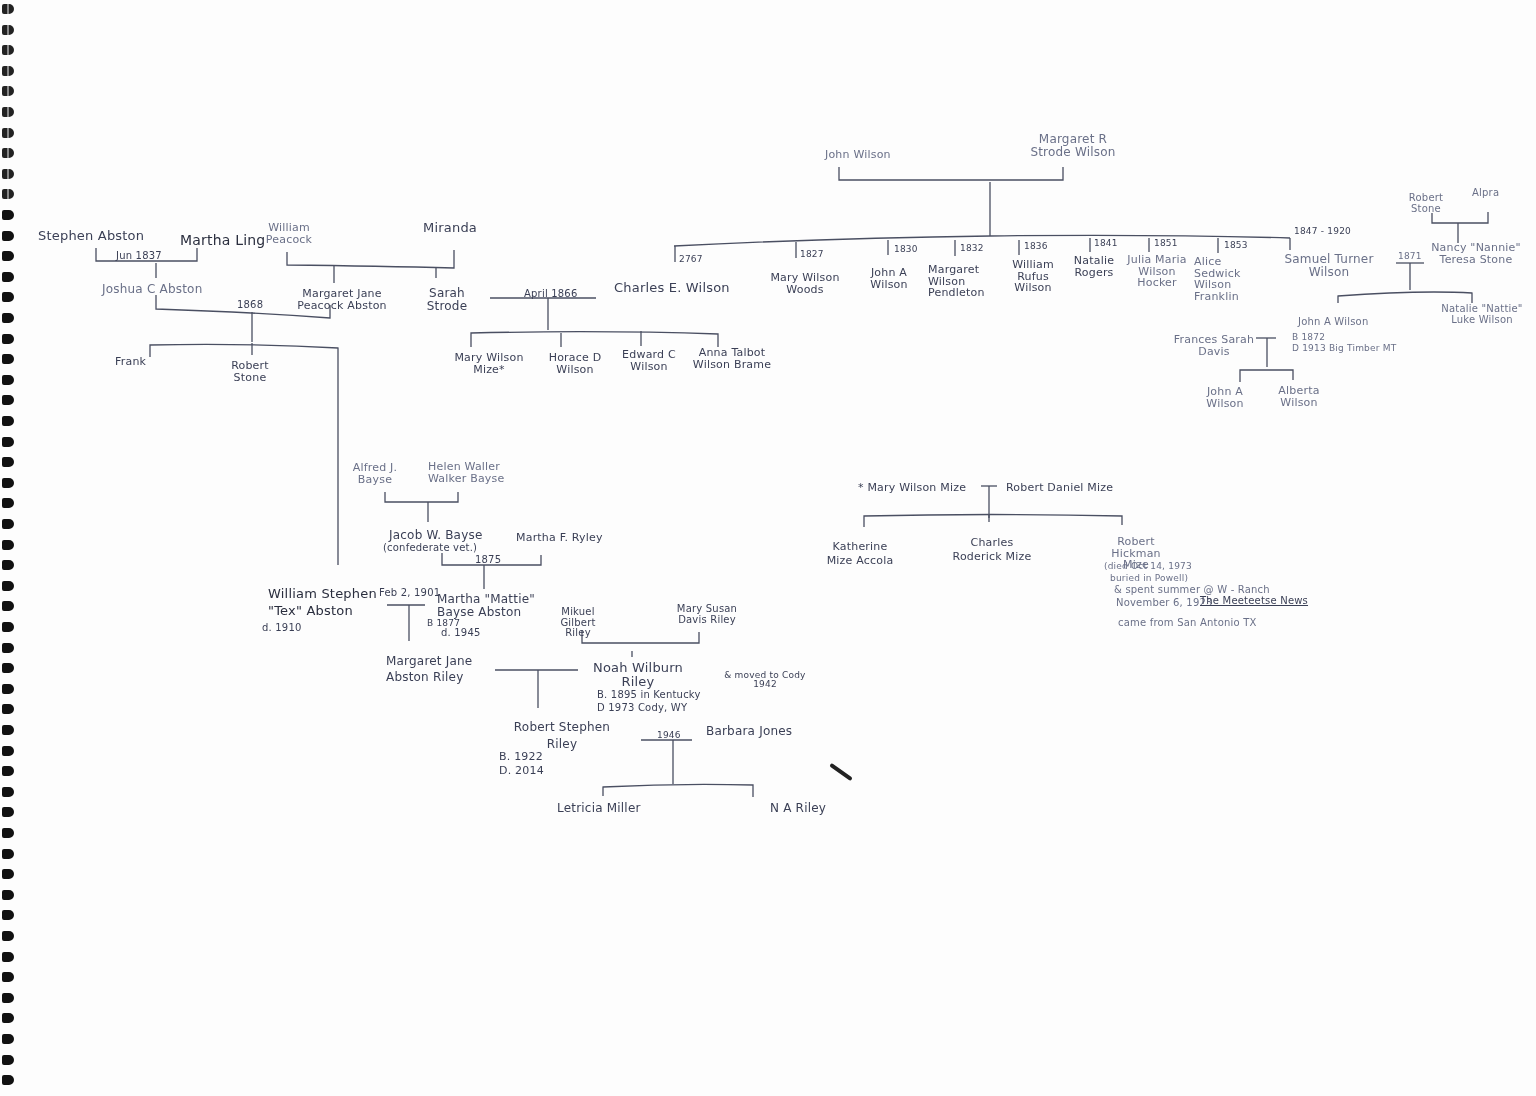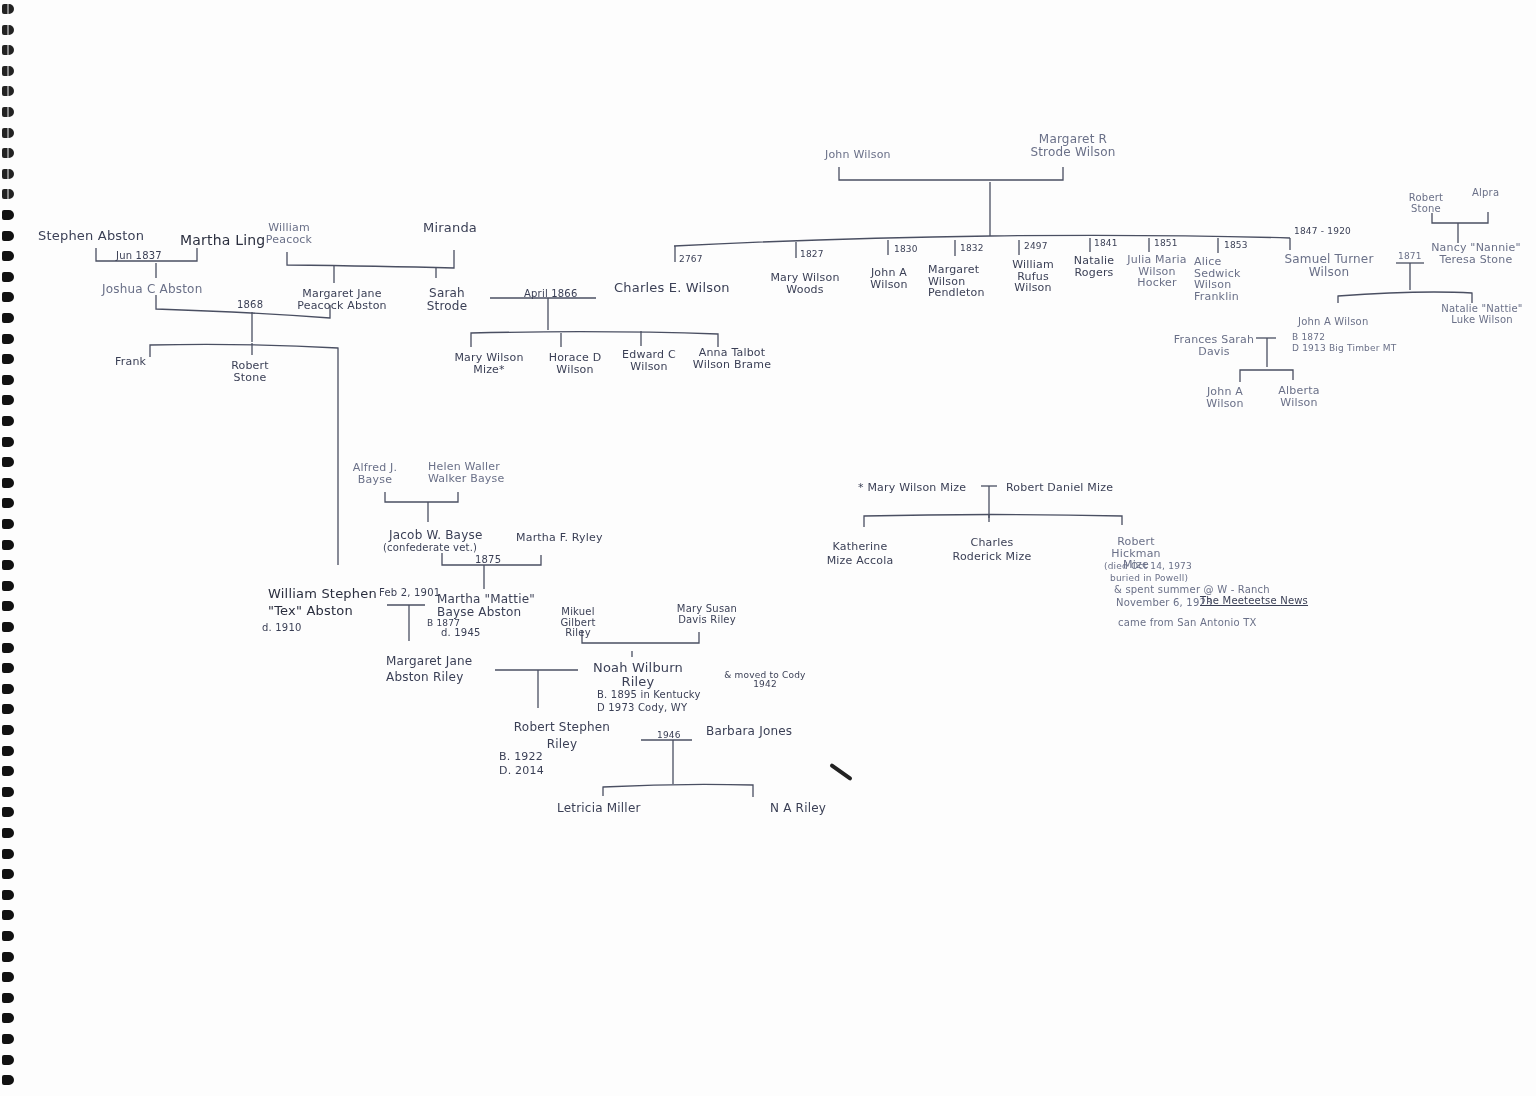--- a/index.html
+++ b/index.html
@@ -177,21 +177,21 @@
 <div class="t s12 c light" style="left:1018px;top:133px;width:110px;white-space:normal">Margaret R Strode Wilson</div>
 
 <div class="t s9" style="left:679px;top:255px">2767</div>
 <div class="t s13" style="left:614px;top:281px">Charles E. Wilson</div>
 <div class="t s9" style="left:800px;top:250px">1827</div>
 <div class="t s11 c" style="left:770px;top:272px;width:70px;white-space:normal">Mary Wilson Woods</div>
 <div class="t s9" style="left:894px;top:245px">1830</div>
 <div class="t s11 c" style="left:866px;top:267px;width:46px;white-space:normal">John A Wilson</div>
 <div class="t s9" style="left:960px;top:244px">1832</div>
 <div class="t s11" style="left:928px;top:264px;width:60px;white-space:normal">Margaret Wilson Pendleton</div>
-<div class="t s9" style="left:1024px;top:242px">2497</div>
+<div class="t s9" style="left:1024px;top:242px">1836</div>
 <div class="t s11 c" style="left:1000px;top:259px;width:66px;white-space:normal">William Rufus Wilson</div>
 <div class="t s9" style="left:1094px;top:239px">1841</div>
 <div class="t s11 c" style="left:1072px;top:255px;width:44px;white-space:normal">Natalie Rogers</div>
 <div class="t s9" style="left:1154px;top:239px">1851</div>
 <div class="t s11 c light" style="left:1126px;top:254px;width:62px;white-space:normal">Julia Maria Wilson Hocker</div>
 <div class="t s9" style="left:1224px;top:241px">1853</div>
 <div class="t s11 light" style="left:1194px;top:256px;width:64px;white-space:normal">Alice Sedwick Wilson Franklin</div>
 <div class="t s9" style="left:1294px;top:227px">1847 - 1920</div>
 <div class="t s12 c light" style="left:1282px;top:253px;width:94px;white-space:normal">Samuel Turner Wilson</div>
 

